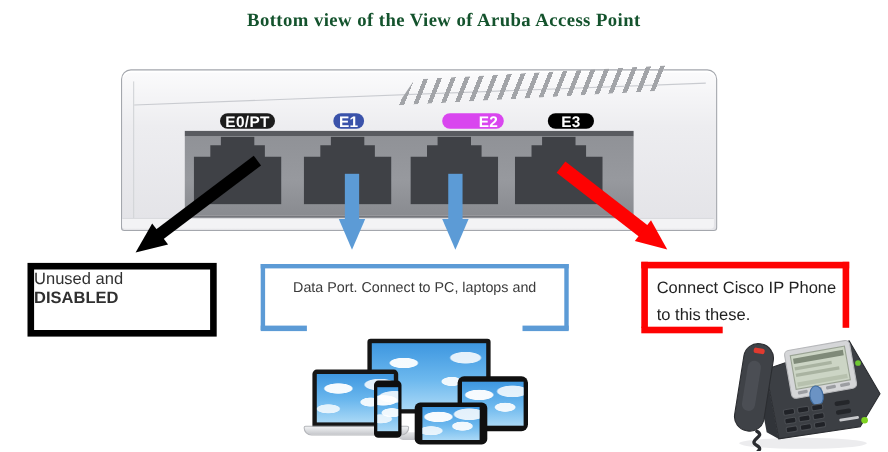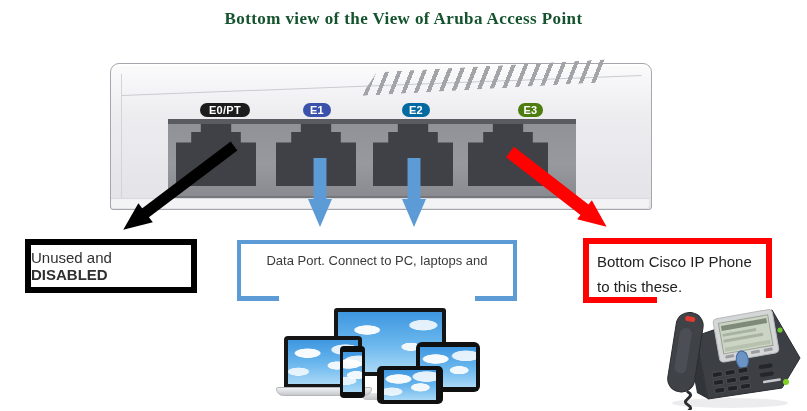--- a/index.html
+++ b/index.html
@@ -25,31 +25,31 @@
             background:linear-gradient(180deg,#909297 0%,#97999e 55%,#898b90 100%);
             border-top:5px solid #595b60;border-bottom:2px solid #75777c;
             box-sizing:border-box;}
   .ap-bottom{position:absolute;left:111px;top:198px;width:538px;height:9px;
              background:#f3f3f5;border-top:1px solid #d7d9dc;border-radius:0 0 3px 3px;}
   .port{position:absolute;top:124px;width:80px;height:62px;background:#3f4146;
         clip-path:polygon(31% 0,69% 0,69% 13%,81% 13%,81% 30%,100% 30%,100% 100%,
                           0 100%,0 30%,19% 30%,19% 13%,31% 13%);}
   .p1{left:176px;} .p2{left:276px;} .p3{left:373px;} .p4{left:468px;}
   .pill{position:absolute;top:103px;height:14px;border-radius:7px;color:#fff;
-        font-size:11px;font-weight:bold;text-align:center;line-height:14px;letter-spacing:.3px;}
+        font-size:14px;font-weight:bold;text-align:center;line-height:14px;letter-spacing:.3px;}
   .pill-e0{left:200px;width:50px;background:#1c1c1c;}
   .pill-e1{left:303px;width:28px;background:#3a52aa;}
-  .pill-e2{left:402px;width:28px;background:#0369a1;}
-  .pill-e3{left:518px;width:25px;background:#4d7c0f;}
+  .pill-e2{left:402px;width:28px;background:#d946ef;padding-left:28px;}
+  .pill-e3{left:498px;width:42px;background:#000000;}
   
   .arrows{position:absolute;left:0;top:0;width:807px;height:411px;pointer-events:none;}
   
   .box{position:absolute;box-sizing:border-box;color:#303030;}
-  .box-black{left:25px;top:239px;width:172px;height:54px;border:6px solid #000;
-             display:flex;align-items:center;justify-content:center;font-size:15px;}
+  .box-black{left:25px;top:239px;width:172px;height:67px;border:6px solid #000;
+             display:flex;justify-content:center;font-size:15px;}
   .box-blue{left:237px;top:240px;width:280px;height:60px;border:4px solid #5c9bd6;
             border-bottom:none;text-align:center;font-size:13px;line-height:24px;
             padding-top:5px;color:#3a3a3a;}
   .stub{position:absolute;background:#5c9bd6;height:5px;top:296px;}
   .stub-l{left:237px;width:42px;} .stub-r{left:475px;width:42px;}
   .box-red{left:583px;top:238px;width:189px;height:60px;border:6px solid #fe0202;
            border-bottom:none;font-size:15px;line-height:25px;padding:5px 0 0 8px;color:#222;}
   .stub-red{position:absolute;left:583px;top:297px;width:74px;height:6px;background:#fe0202;}
   
   .devices{position:absolute;left:282px;top:300px;width:200px;height:110px;}
@@ -128,21 +128,21 @@
     </span>
   </div>
 
   <div class="box box-blue">
     <span>Data Port. Connect to PC, laptops and</span><br>
   </div>
   <div class="stub stub-l"></div>
   <div class="stub stub-r"></div>
 
   <div class="box box-red">
-    <span>Bottom Cisco IP Phone</span><br>
+    <span>Connect Cisco IP Phone</span><br>
     <span>to this these.</span>
   </div>
   <div class="stub-red"></div>
 
   <div class="devices">
     <div class="monitor">
         <div class="sky"></div>
       </div>
     <div class="m-neck"></div>
     <div class="m-base"></div>

